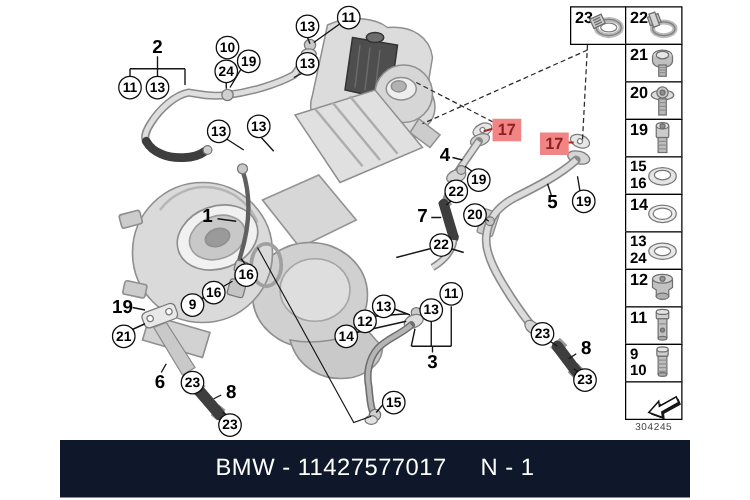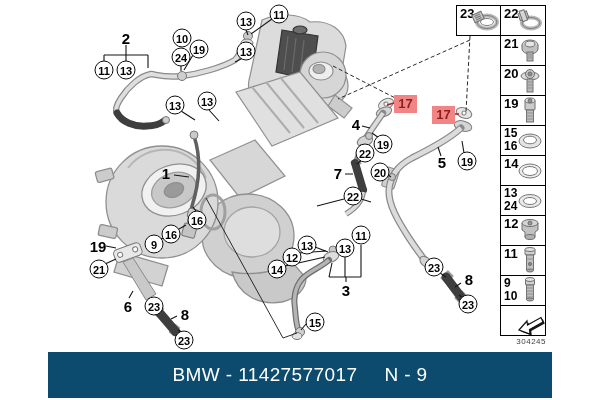--- a/index.html
+++ b/index.html
@@ -15,21 +15,21 @@
   .hl17{position:absolute;width:23px;height:18px;font-weight:bold;font-size:13px;
         line-height:18px;text-align:center;cursor:pointer;}
   
   .cell{position:absolute;background:#ffffff;border:1px solid #000;box-sizing:border-box;cursor:pointer;}
   .cell .nums{position:absolute;left:3px;top:1px;}
   .cell .nums div{font-weight:bold;font-size:13px;line-height:13px;color:#000;}
   .cell .nums.two div{font-size:12px;line-height:13px;}
   .cell .ico{position:absolute;right:0px;top:50%;transform:translateY(-50%);width:30px;height:30px;}
   .cell .ico svg{width:30px;height:30px;display:block;}
   .drawing-number{position:absolute;font-size:8px;color:#3f3f3f;letter-spacing:0.5px;}
-  .footer{position:absolute;left:48px;top:352px;width:504px;height:46px;background:#0c4a6e;
+  .footer{position:absolute;left:48px;top:352px;width:504px;height:46px;background:#0f172a;
           display:flex;align-items:center;justify-content:center;gap:27px;}
   .footer span{color:#ffffff;font-size:19px;letter-spacing:0.4px;}
 </style>
 </head>
 <body>
 
 <div class="stage">
 
   <svg class="illu" width="600" height="400" viewBox="0 0 600 400">
     <g stroke="#8f8f8f" stroke-width="1.2">
@@ -381,19 +381,19 @@
         <div class="nums"></div>
         <span class="ico">
           <svg viewBox="0 0 30 30">
             <path d="M4,24 L12,15 L12.5,19 L26,11.5 L28,16 L14.5,23.5 L15,28 Z" transform="translate(1.8,1.5)" fill="#1a1a1a"></path>
             <path d="M4,24 L12,15 L12.5,19 L26,11.5 L28,16 L14.5,23.5 L15,28 Z" fill="#ffffff" stroke="#111111" stroke-width="1.2"></path>
           </svg>
         </span>
       </div>
     </div>
 
-  <div class="drawing-number" style="left:500px;top:337px;width:46px;text-align:right;">304245</div>
+  <div class="drawing-number" style="left:500px;top:337px;width:46px;text-align:center;">304245</div>
 
   <div class="footer">
     <span>BMW - 11427577017</span>
-    <span>N - 9</span>
+    <span>N - 1</span>
   </div>
 </div>
 
 </body></html>

